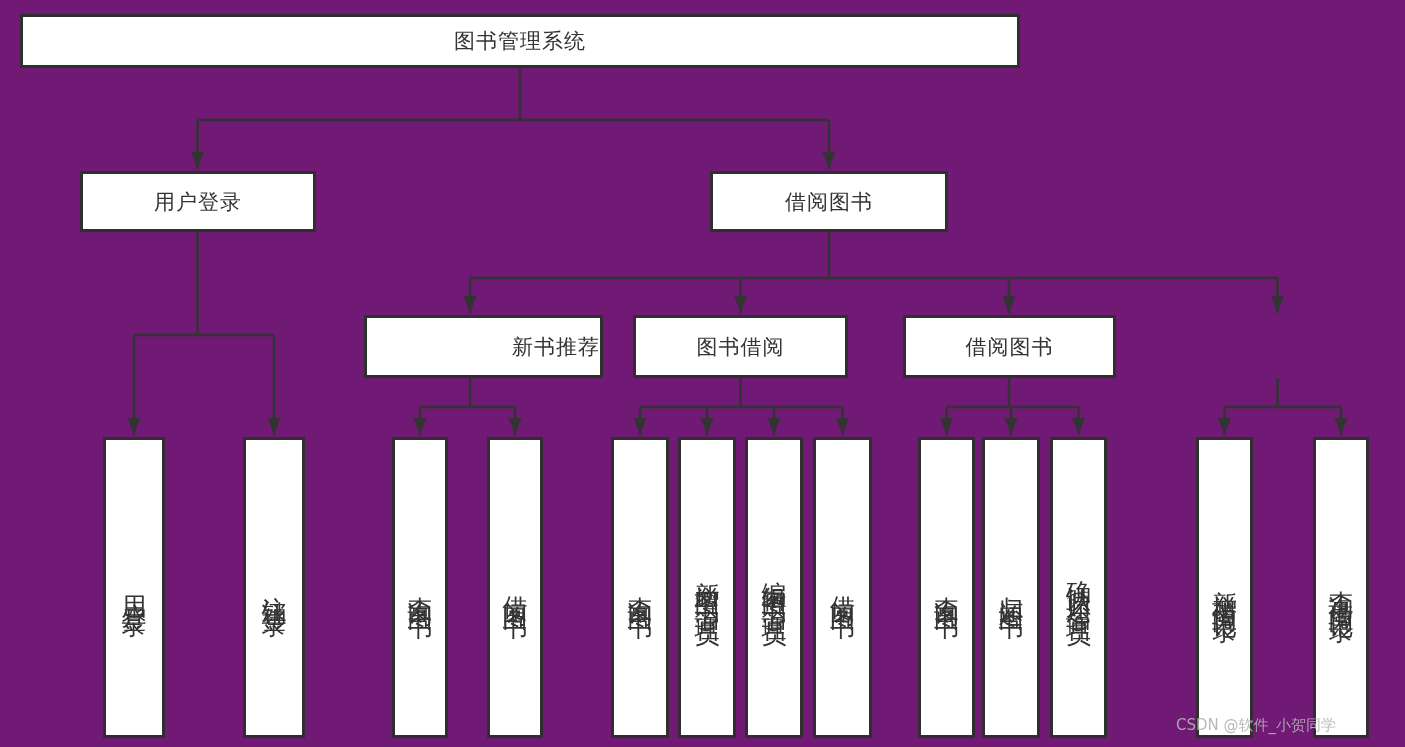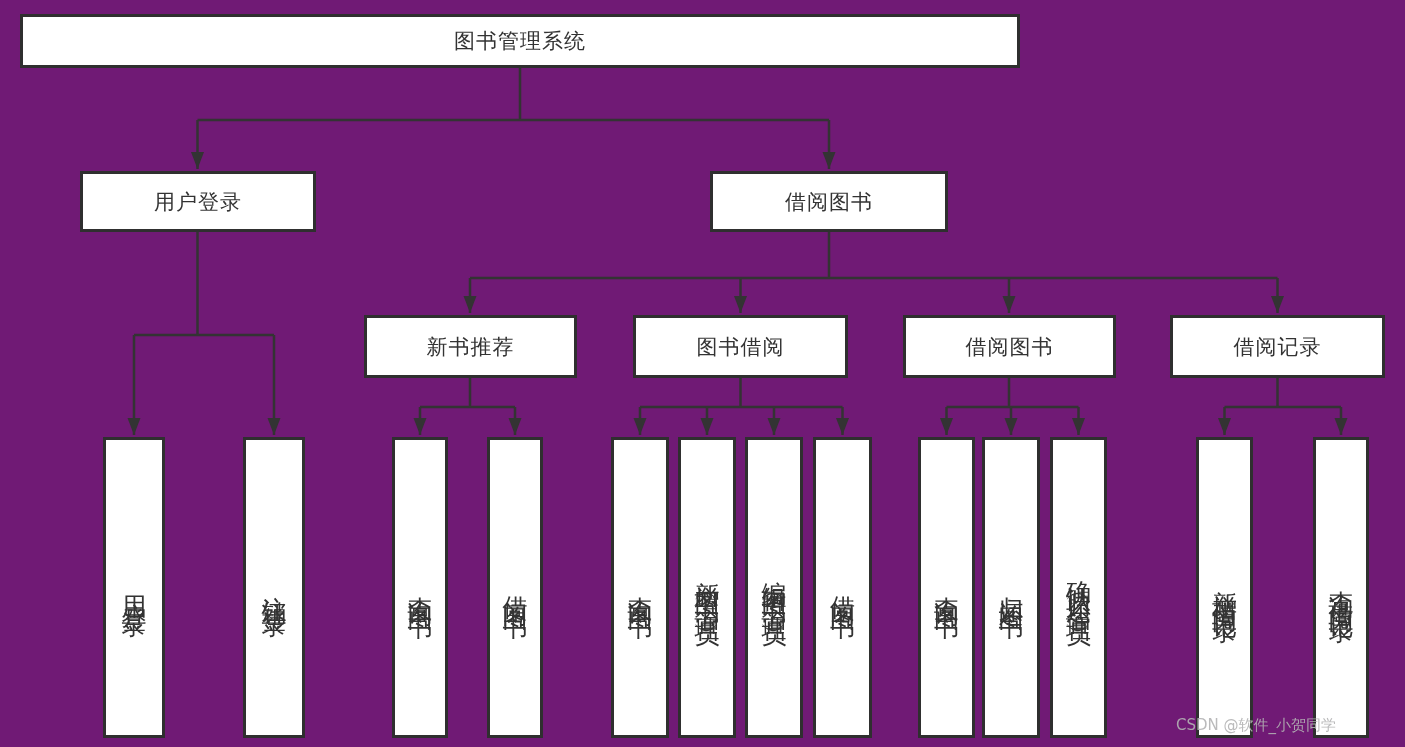--- a/index.html
+++ b/index.html
@@ -93,31 +93,28 @@
     <span>图书管理系统</span>
   </div>
 
   <div class="node h" style="left:80px; top:171px; width:236px; height:61px;">
     <span>用户登录</span>
   </div>
   <div class="node h" style="left:710px; top:171px; width:238px; height:61px;">
     <span>借阅图书</span>
   </div>
 
-  <div class="node h" style="left:364px; top:315px; width:213px; height:63px;">
+  <div class="node h" style="left:364px; top:315px; width:239px; height:63px;justify-content:flex-end;">
     <span>新书推荐</span>
   </div>
   <div class="node h" style="left:633px; top:315px; width:215px; height:63px;">
     <span>图书借阅</span>
   </div>
   <div class="node h" style="left:903px; top:315px; width:213px; height:63px;">
     <span>借阅图书</span>
-  </div>
-  <div class="node h" style="left:1170px; top:315px; width:215px; height:63px;">
-    <span>借阅记录</span>
   </div>
 
   <div class="node v" style="left:103px; top:437px; width:62px; height:301px;">
     <span class="vtext">用户登录</span>
   </div>
   <div class="node v" style="left:243px; top:437px; width:62px; height:301px;">
     <span class="vtext">注销登录</span>
   </div>
 
   <div class="node v" style="left:392px; top:437px; width:56px; height:301px;">

